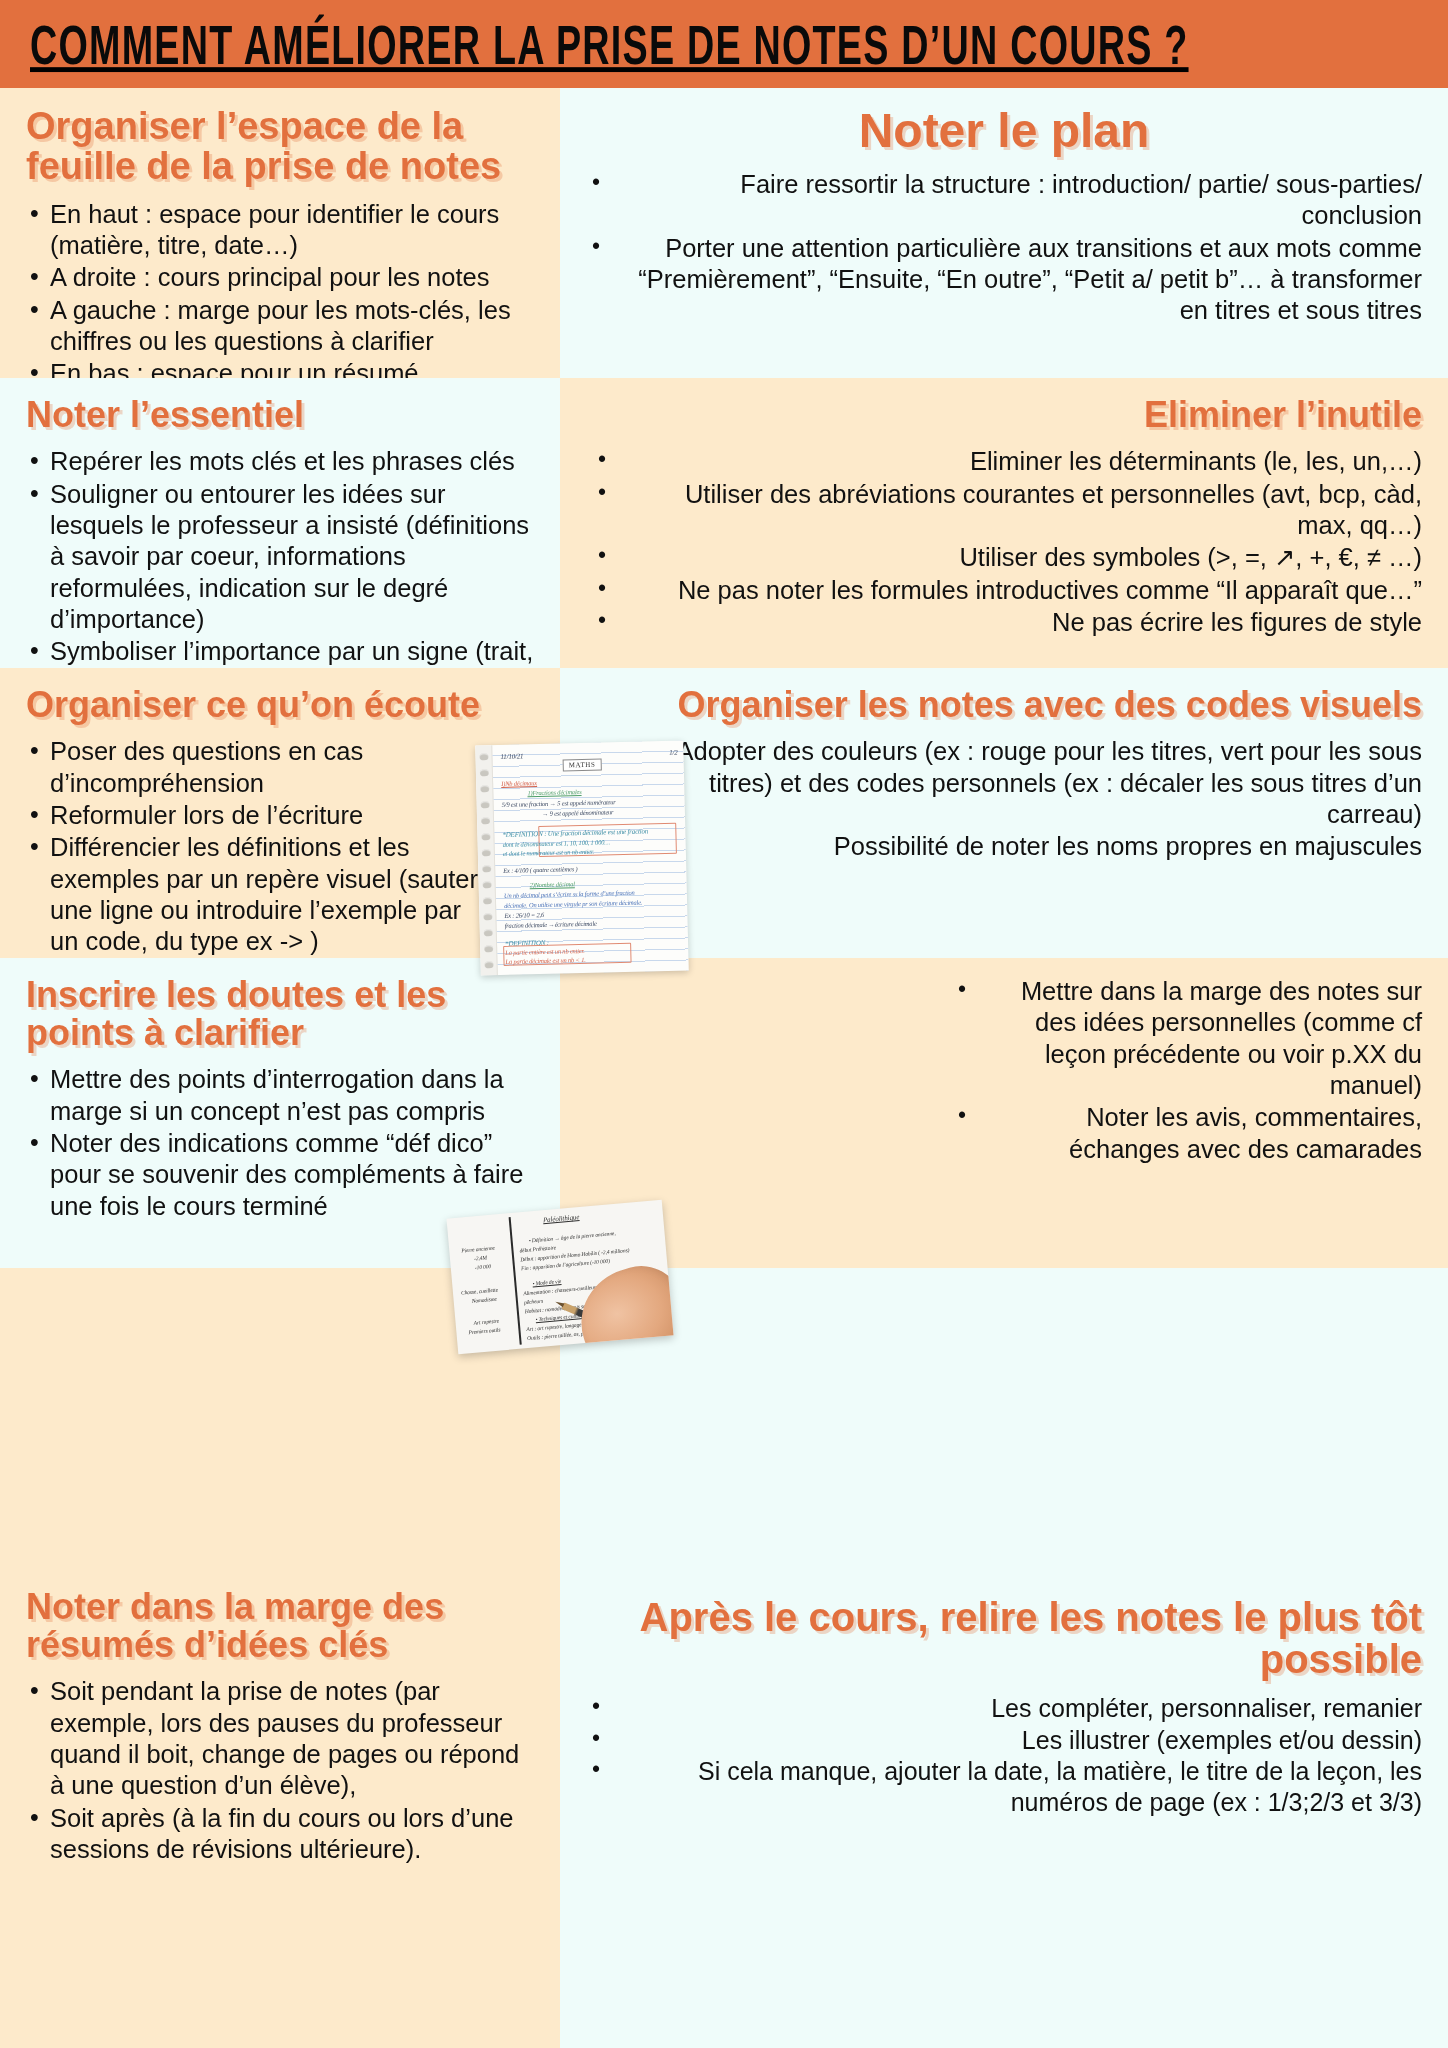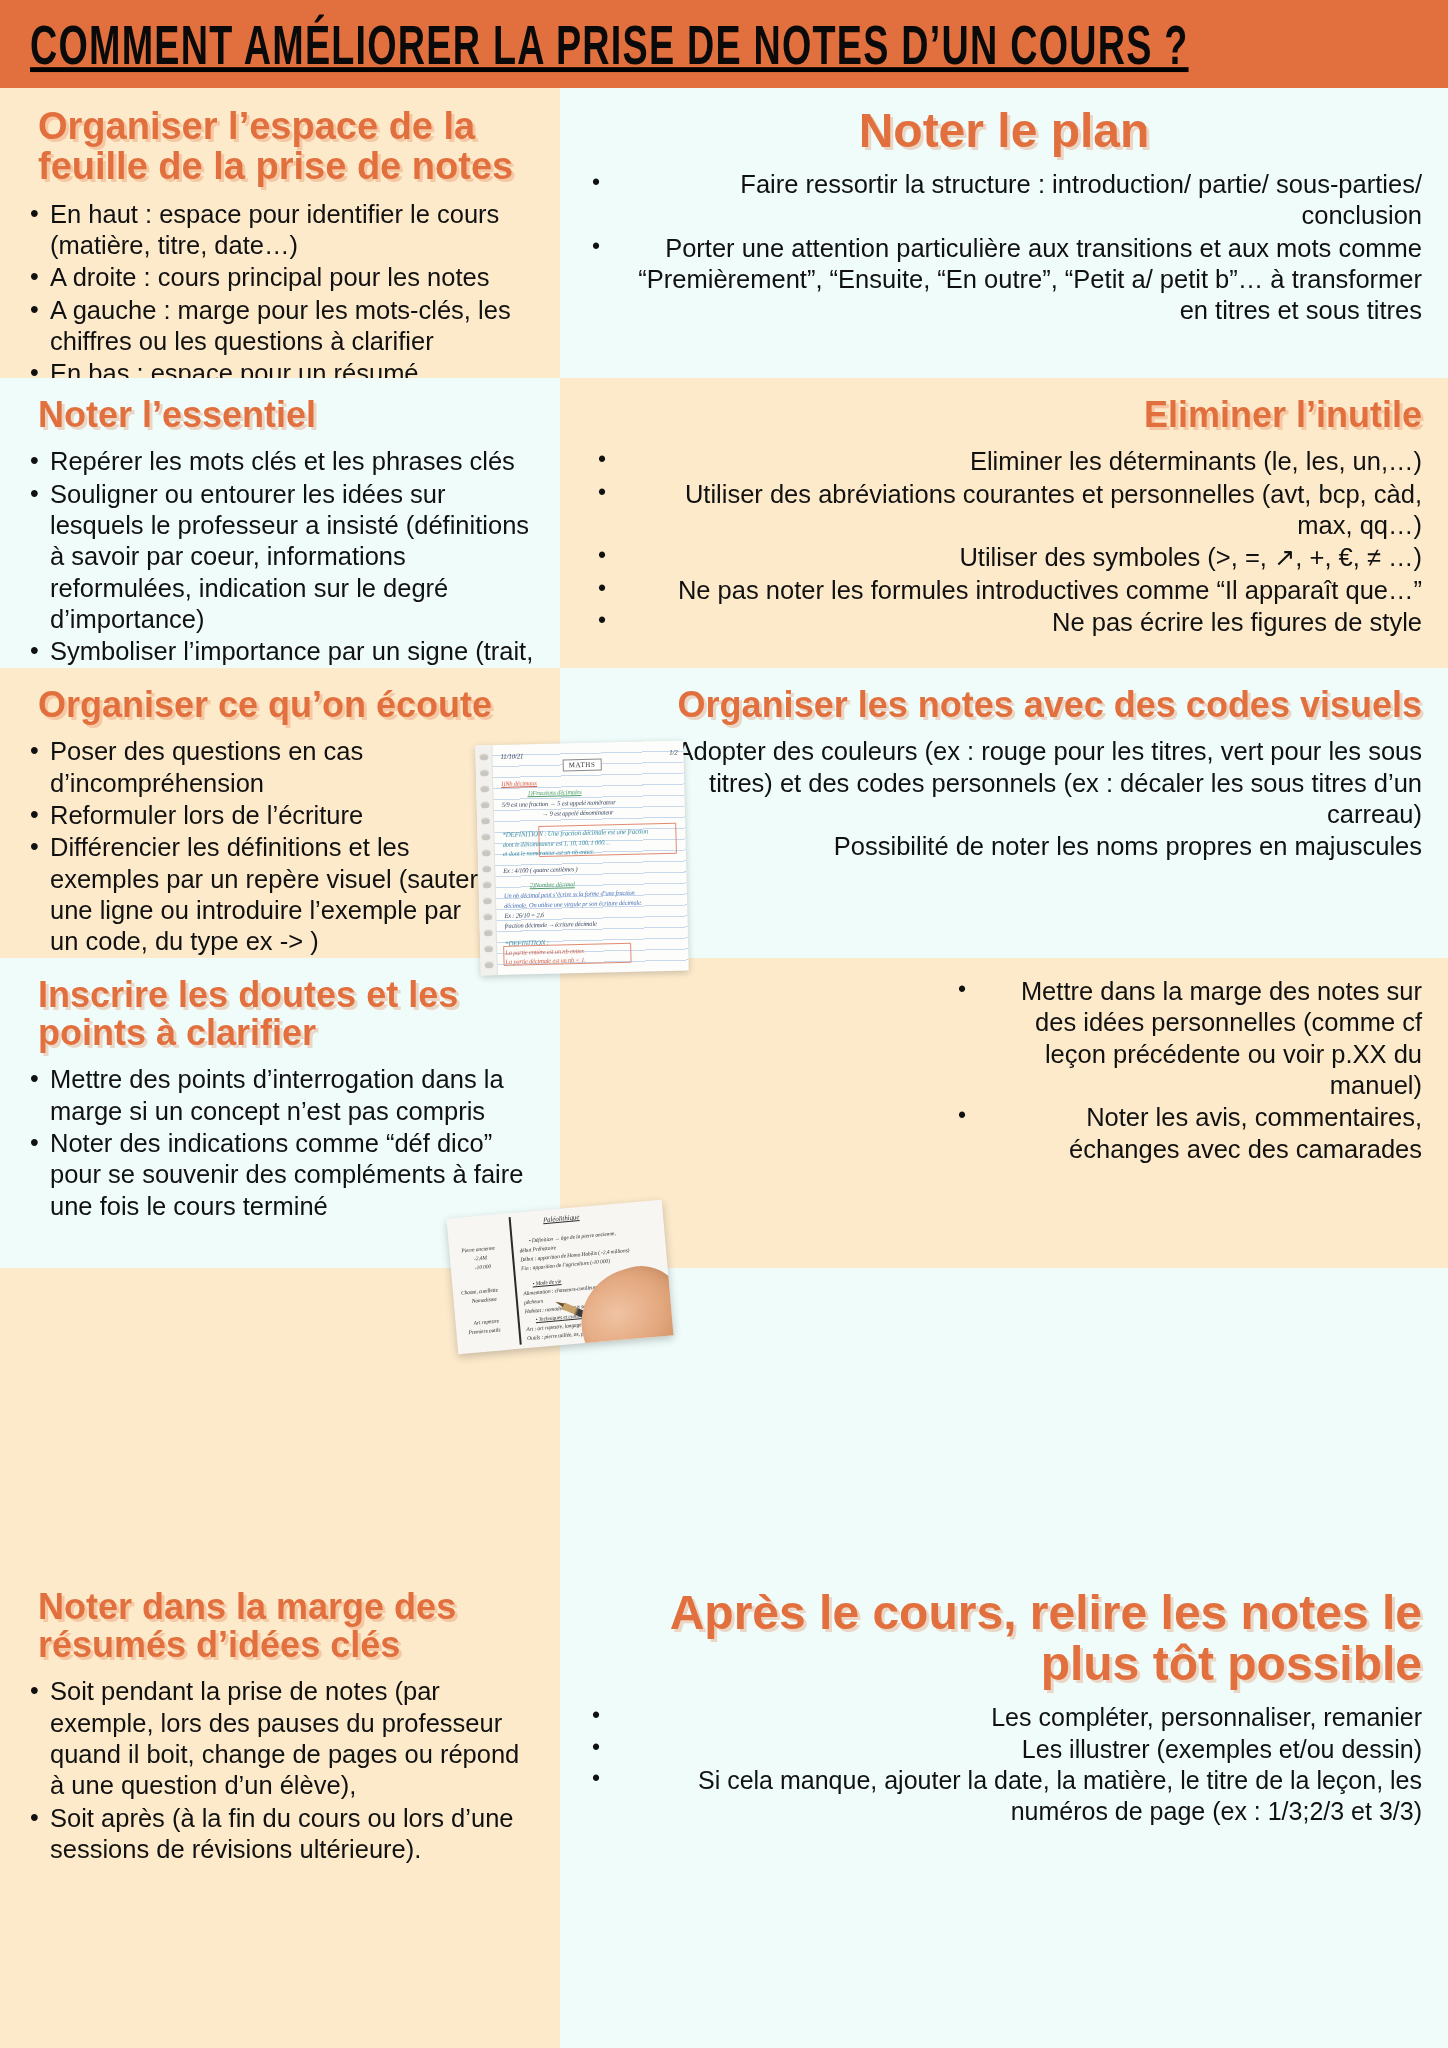--- a/index.html
+++ b/index.html
@@ -59,21 +59,21 @@
   .cell.mint  { background: #EFFCFA; }
 
   .cell-title {
     font-family: "Liberation Sans", sans-serif;
     font-weight: bold;
     color: #E2703E;
     text-shadow: 3px 3px 0 rgba(226,112,62,0.28);
     line-height: 1.06;
     margin-bottom: 12px;
   }
-  .cell.left  .cell-title { text-align: left; margin-left: 12px; }
+  .cell.left  .cell-title { text-align: left; }
   .cell.right .cell-title { text-align: right; }
 
   ul.bullets {
     list-style: none;
     font-size: 25.5px;
     line-height: 1.23;
     color: #111111;
   }
   ul.bullets li {
     position: relative;
@@ -122,21 +122,21 @@
 
   #c-r1-left  .cell-title { font-size: 38px; }
   #c-r1-right .cell-title { font-size: 48px; text-align: center; }
   #c-r2-left  .cell-title { font-size: 36px; }
   #c-r2-right .cell-title { font-size: 36px; }
   #c-r3-left  .cell-title { font-size: 36px; }
   #c-r3-right .cell-title { font-size: 36px; }
   #c-r4-left  .cell-title { font-size: 36px; }
   #c-r4-right .cell-title { font-size: 36px; }
   #c-r6-left  .cell-title { font-size: 36px; }
-  #c-r6-right .cell-title { font-size: 48px; }
+  #c-r6-right .cell-title { font-size: 40px; margin-top: 8px; }
 
   
   #c-r6-left  { padding-top: 30px; }
   #c-r6-right { padding-top: 30px; }
   #c-r5-right ul.bullets,
   #c-r6-right ul.bullets { font-size: 25px; }
 
   
   #c-r3-left  ul.bullets { width: 470px; }
   #c-r4-right ul.bullets { width: 470px; margin-left: auto; }

